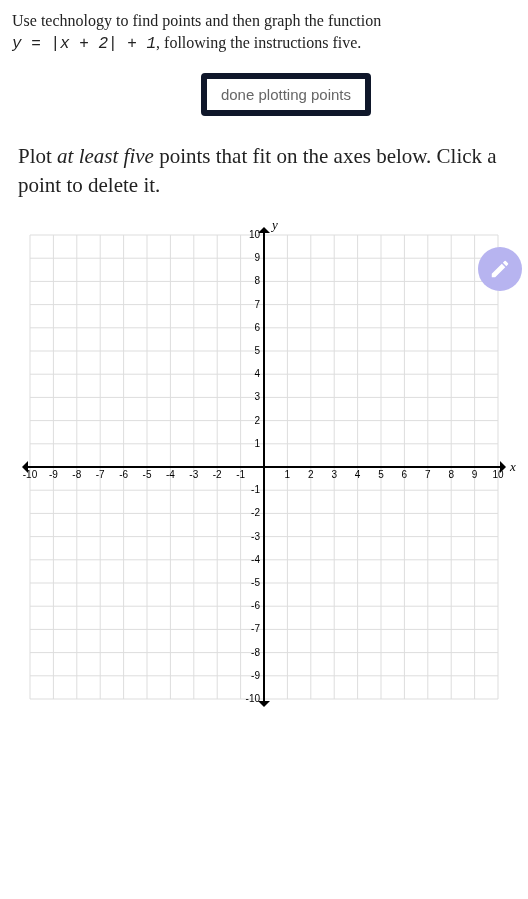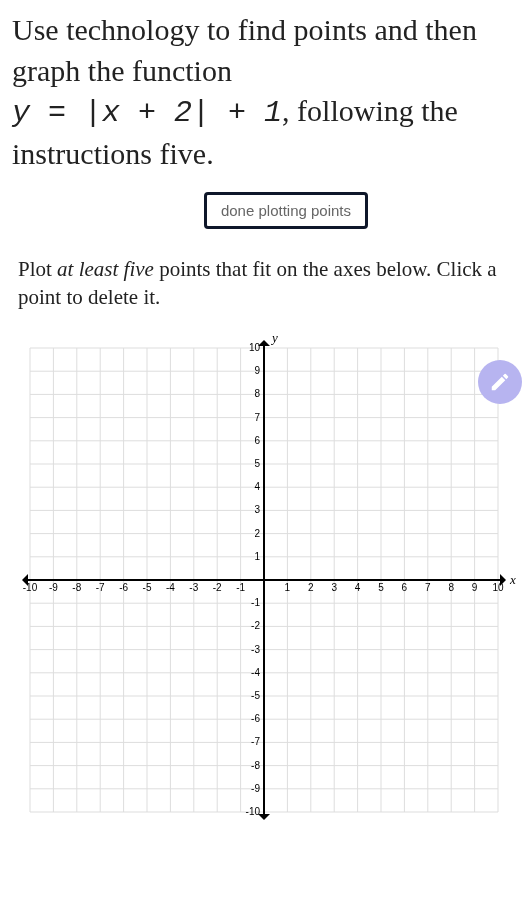--- a/index.html
+++ b/index.html
@@ -5,35 +5,35 @@
   body {
     margin: 0;
     padding: 10px 12px;
     font-family: Georgia, 'Times New Roman', serif;
     color: #222;
     width: 528px;
     box-sizing: border-box;
     background: #fff;
   }
   .instructions {
-    font-size: 30px;
+    font-size: 16px;
     line-height: 1.35;
     margin-bottom: 18px;
   }
   .equation {
     font-family: Liberation Mono, monospace;
     font-style: italic;
   }
   .done-wrap {
     text-align: center;
     margin: 18px 0 26px 0;
   }
   .done-btn {
     display: inline-block;
-    border: 3px solid #0f172a;
+    border: 6px solid #0f172a;
     border-radius: 4px;
     padding: 7px 14px;
     font-family: -apple-system, Helvetica, Arial, sans-serif;
     font-size: 15px;
     color: #666;
     background: #fff;
     cursor: pointer;
     margin-left: 44px;
   }
   .plot-instructions {

